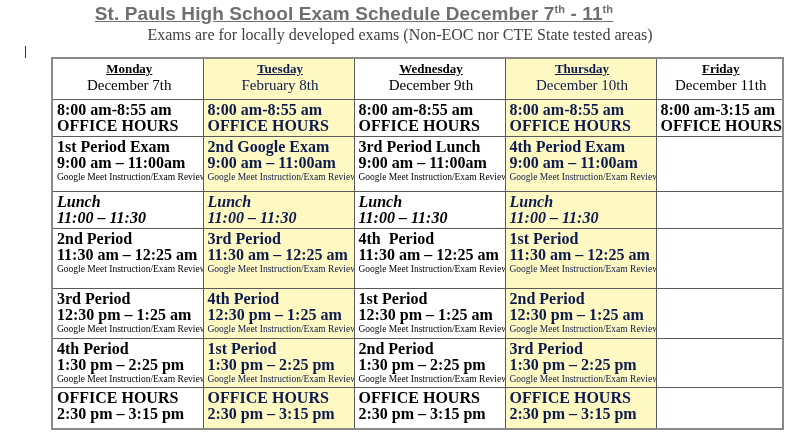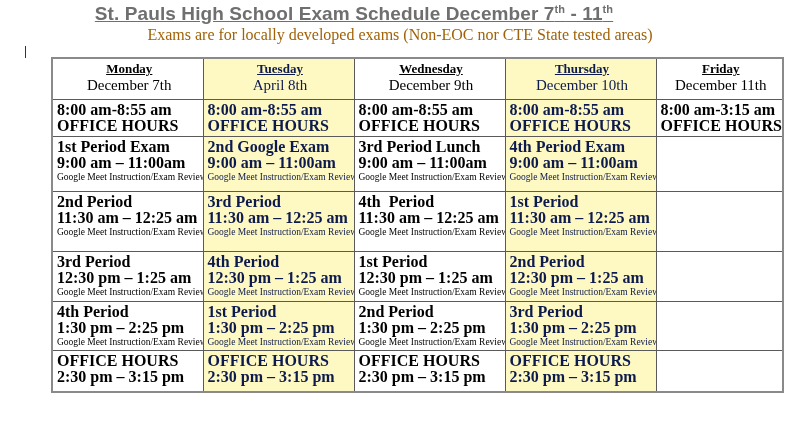--- a/index.html
+++ b/index.html
@@ -8,21 +8,21 @@
     font-family: "Liberation Serif", serif; color:#000;
   }
   .title {
     position:absolute; left:0; top:3px; width:708px; text-align:center;
     font-family:"Liberation Sans", sans-serif; font-weight:bold; font-size:19px;
     color:#6f6f6f; text-decoration:underline; letter-spacing:0.1px;
   }
   .title sup { font-size:11px; vertical-align: super; line-height:0; }
   .subtitle {
     position:absolute; left:0; top:26px; width:800px; text-align:center;
-    font-family:"Liberation Serif", serif; font-size:16px; color:#a16207;
+    font-family:"Liberation Serif", serif; font-size:16px; color:#404040;
   }
   .cursor { position:absolute; left:25px; top:46px; width:1px; height:12px; background:#333; }
   table.sched {
     position:absolute; left:51px; top:57px; width:731px;
     border-collapse:collapse; table-layout:fixed;
     border:2px solid #8a8a8a;
   }
   table.sched td {
     border:1px solid #5a5a5a; vertical-align:top; padding:2px 1px 0 4px;
     overflow:hidden; white-space:nowrap;
@@ -59,21 +59,21 @@
       <col style="width:127px">
     </colgroup>
   <tbody>
   <tr class="hdr">
     <td>
           <span class="dayname">Monday</span>
           <span class="daydate">December 7th</span>
         </td>
     <td class="blue">
           <span class="dayname">Tuesday</span>
-          <span class="daydate">April 8th</span>
+          <span class="daydate">February 8th</span>
         </td>
     <td>
           <span class="dayname">Wednesday</span>
           <span class="daydate">December 9th</span>
         </td>
     <td class="blue">
           <span class="dayname">Thursday</span>
           <span class="daydate">December 10th</span>
         </td>
     <td>
@@ -122,20 +122,39 @@
           <span class="small">Google Meet Instruction/Exam Review</span>
         </td>
     <td class="blue">
           <span class="t1">4th Period Exam</span>
           <span class="t2">9:00 am – 11:00am</span>
           <span class="small">Google Meet Instruction/Exam Review</span>
         </td>
     <td></td>
   </tr>
 
+  <tr class="r-lunch lunch">
+    <td>
+          <span class="t1">Lunch</span>
+          <span class="t2">11:00 – 11:30</span>
+        </td>
+    <td class="blue">
+          <span class="t1">Lunch</span>
+          <span class="t2">11:00 – 11:30</span>
+        </td>
+    <td>
+          <span class="t1">Lunch</span>
+          <span class="t2">11:00 – 11:30</span>
+        </td>
+    <td class="blue">
+          <span class="t1">Lunch</span>
+          <span class="t2">11:00 – 11:30</span>
+        </td>
+    <td></td>
+  </tr>
 
   <tr class="r-p1">
     <td>
           <span class="t1">2nd Period</span>
           <span class="t2">11:30 am – 12:25 am</span>
           <span class="small">Google Meet Instruction/Exam Review</span>
         </td>
     <td class="blue">
           <span class="t1">3rd Period</span>
           <span class="t2">11:30 am – 12:25 am</span>

